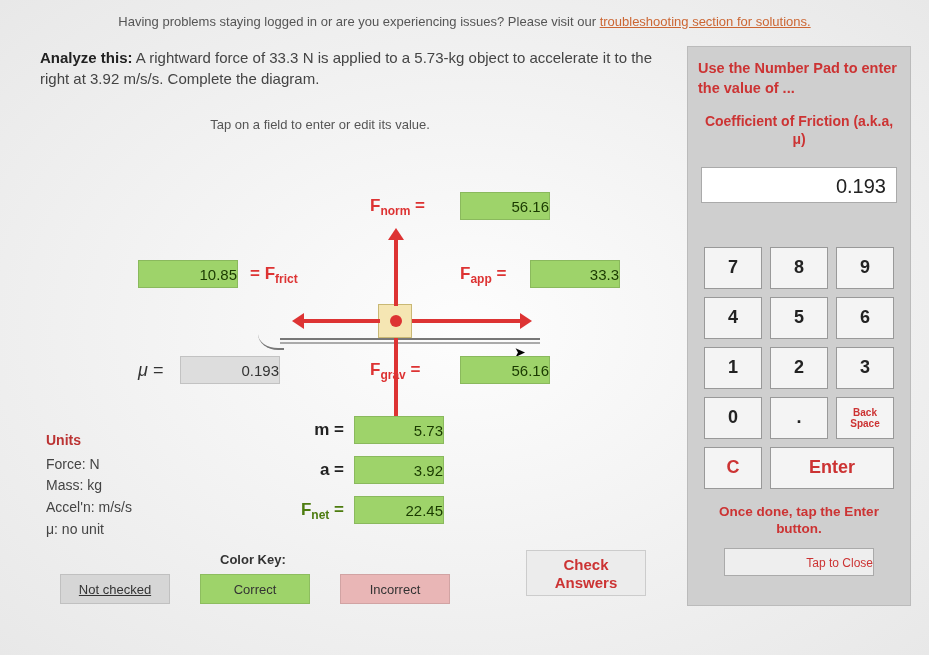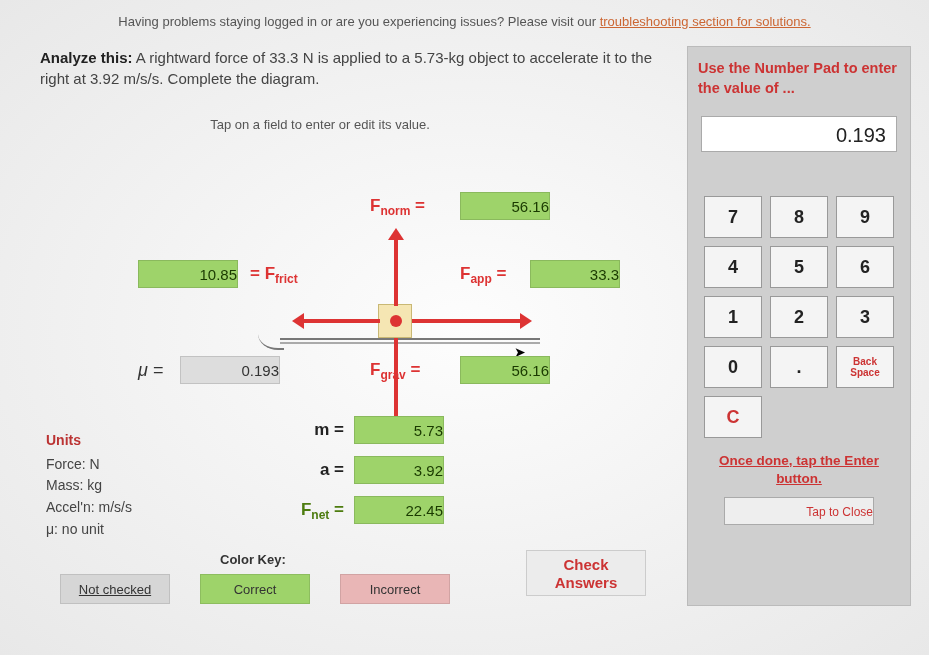--- a/index.html
+++ b/index.html
@@ -181,21 +181,21 @@
     font-weight:bold;
     color:#222;
     cursor:pointer;
     display:flex;
     align-items:center;
     justify-content:center;
   }
   .pad-btn.red { color:#c33; }
   .pad-btn.small { font-size:10px; line-height:1.1; text-align:center; font-weight:bold;}
   .pad-btn.enter { grid-column: 2 / span 2; font-size:18px; }
-  .pad-done { color:#c33; font-weight:bold; text-align:center; font-size:13.5px; margin-top:14px; line-height:1.3;text-decoration:underline;}
+  .pad-done { color:#c33; font-weight:bold; text-align:center; font-size:13.5px; margin-top:14px; line-height:1.3;}
   .pad-close {
     margin: 10px auto 0 auto;
     width: 150px;
     height: 28px;
     background:#eee;
     border:1px solid #aaa;
     color:#c33;
     font-size:12px;
     text-align:right;
     line-height:28px;
@@ -267,31 +267,33 @@
   <div class="key-box key-incorrect" style="left:300px; top:424px;">Incorrect</div>
 
   <div class="check-btn">
     <div style="white-space:pre-line;">Check
 Answers</div>
   </div>
 </div>
 
 <div class="pad">
   <div class="pad-title">Use the Number Pad to enter the value of ...</div>
+  <div class="pad-sub">Coefficient of Friction (a.k.a, μ)</div>
   <div class="pad-display">0.193</div>
   <div class="pad-grid">
     <div class="pad-btn">7</div>
     <div class="pad-btn">8</div>
     <div class="pad-btn">9</div>
     <div class="pad-btn">4</div>
     <div class="pad-btn">5</div>
     <div class="pad-btn">6</div>
     <div class="pad-btn">1</div>
     <div class="pad-btn">2</div>
     <div class="pad-btn">3</div>
     <div class="pad-btn">0</div>
     <div class="pad-btn">.</div>
     <div class="pad-btn small red">Back Space</div>
     <div class="pad-btn red">C</div>
+    <div class="pad-btn red enter">Enter</div>
   </div>
   <div class="pad-done">Once done, tap the Enter button.</div>
   <div class="pad-close">Tap to Close</div>
 </div>
 
 </body></html>

